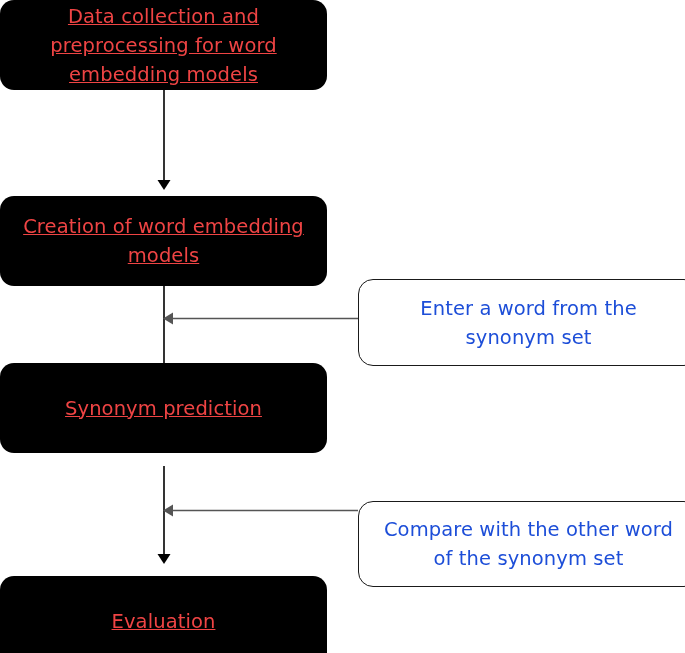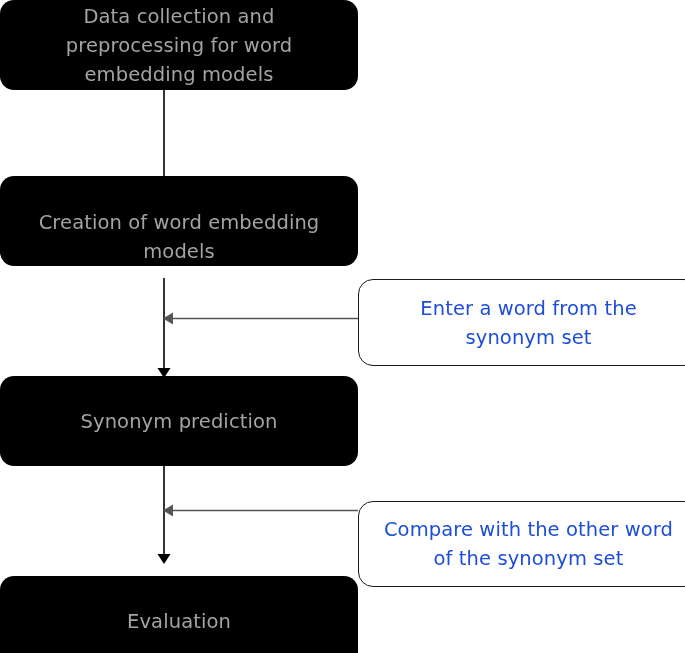--- a/index.html
+++ b/index.html
@@ -29,25 +29,26 @@
   .node {
     position: absolute;
     box-sizing: border-box;
     display: flex;
     align-items: center;
     justify-content: center;
     text-align: center;
   }
   .node-dark {
     background: #000000;
-    color: #a3a3a3;
+    color: #ef4444;
     border-radius: 14px;
     left: 0px;
-    width: 358px;
+    width: 327px;
     height: 90px;
+    text-decoration: underline;
   }
   .node-dark .node-label {
     font-size: 19.5px;
     line-height: 29px;
     letter-spacing: 0.1px;
     padding: 0 22px;
     font-weight: 400;
   }
   .node-callout {
     background: #ffffff;
@@ -58,22 +59,22 @@
     width: 341px;
   }
   .node-callout .node-label {
     font-size: 19.5px;
     line-height: 29px;
     letter-spacing: 0.1px;
     padding: 0 14px;
     font-weight: 400;
   }
   #box-data-collection { top: 0px; }
-  #box-model-creation  { top: 176px; align-items: flex-end; }
-  #box-synonym-prediction { top: 376px; }
+  #box-model-creation  { top: 196px; }
+  #box-synonym-prediction { top: 363px; }
   #box-evaluation      { top: 576px; }
 
   #callout-enter-word { top: 279px; height: 87px; }
   #callout-compare-word { top: 468px; height: 86px; margin-top: 33px; }
 </style>
 </head>
 <body>
 
 <div id="canvas">
 

